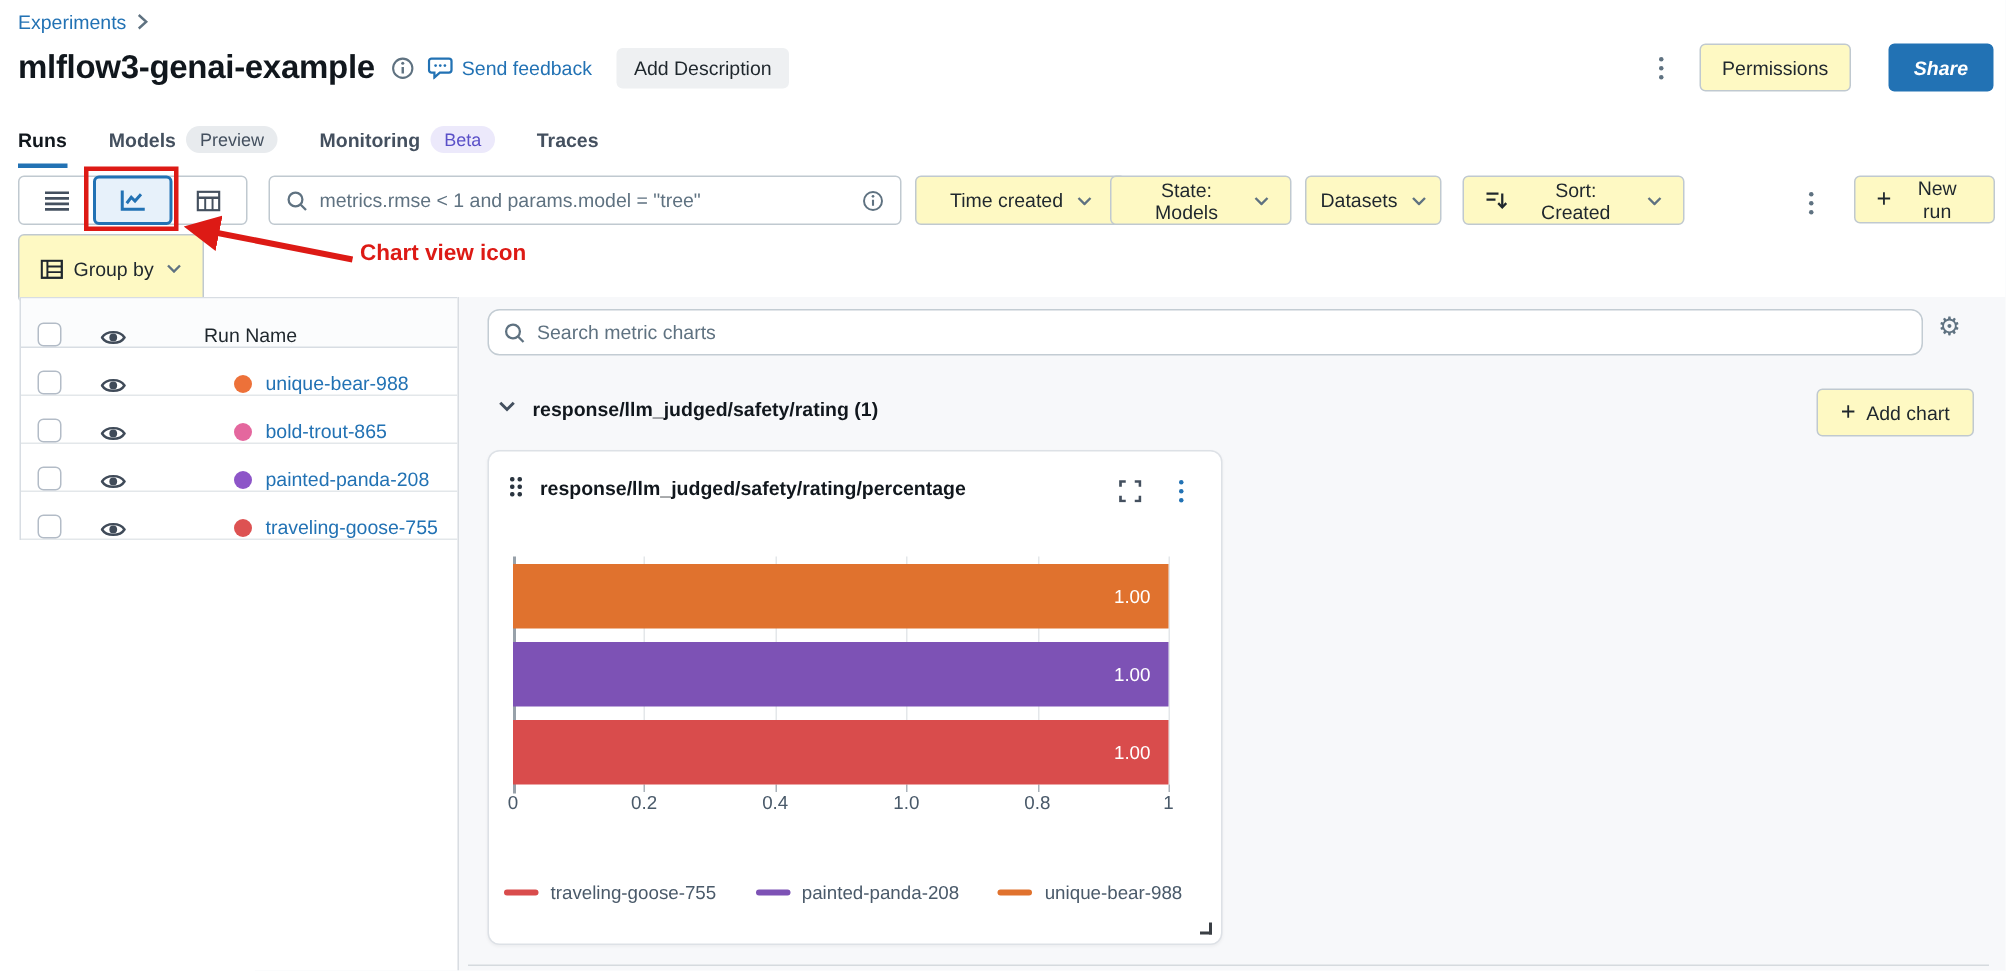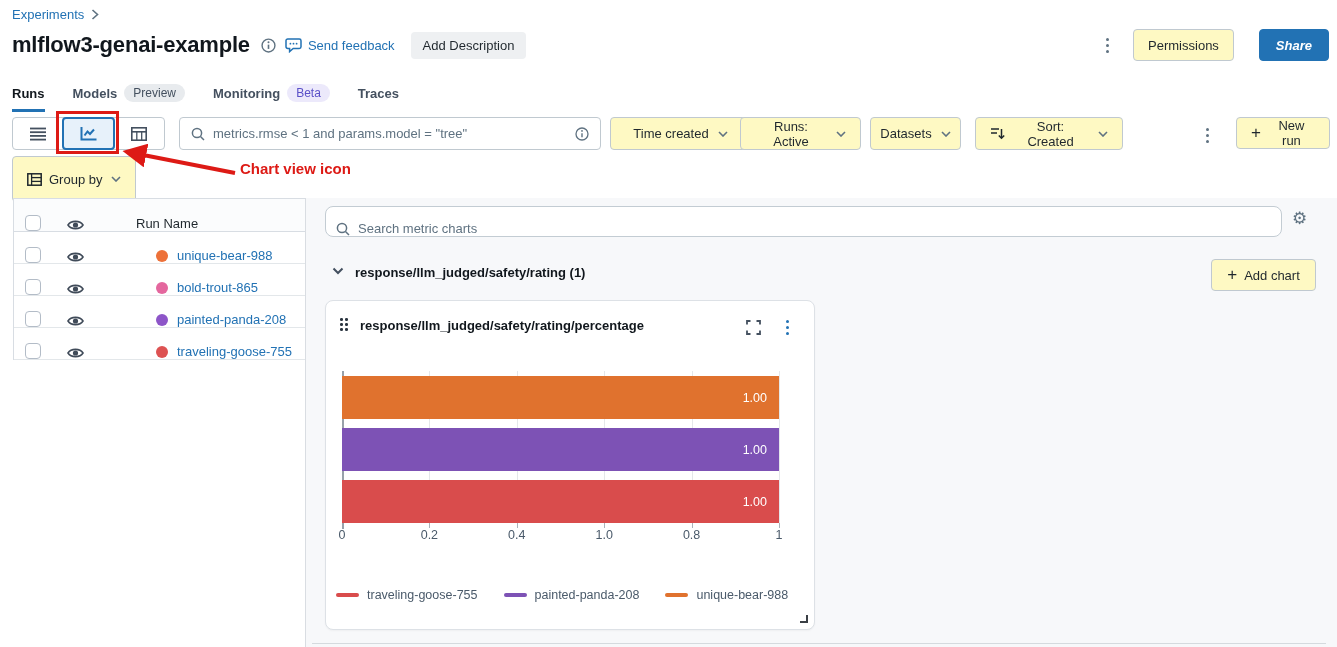--- a/index.html
+++ b/index.html
@@ -83,21 +83,21 @@
   .trow.head .c-name { padding-left:37px; }
   .trow.run .c-name { padding-left:57px; }
   .checkbox { width:16px; height:16px; border:1px solid #b3bcc7; border-radius:4px; background:#fff; cursor:pointer; }
   .dot { width:12px; height:12px; border-radius:50%; flex:none; }
   .run-link { color:#2272b4; text-decoration:none; cursor:pointer; }
 
   
   .charts-panel { left:305px; top:198px; width:1032px; height:449px;
         background:#f7f8fa; border-left:1px solid #d9dde2; }
   .metric-search { left:19px; top:8px; width:957px; height:31px; background:#fff;
-        border:1px solid #c3ccd3; border-radius:8px; display:flex; align-items:flex-end; padding:0 10px; gap:8px; }
+        border:1px solid #c3ccd3; border-radius:8px; display:flex; align-items:center; padding:0 10px; gap:8px; }
   .metric-search input { flex:1; border:none; outline:none; font-size:13px; font-family:inherit; background:transparent; color:#1f272d; }
   .metric-search input::placeholder { color:#5f7281; opacity:1; }
   .gear { left:986px; top:10px; font-size:17px; color:#5f7281; cursor:pointer; }
   .section-chevron { left:26px; top:69px; cursor:pointer; }
   .section-title { left:49px; top:67px; font-weight:bold; font-size:13px; color:#11171d; }
   .addchart { left:905px; top:61px; width:105px; height:31px; position:absolute; }
   .panel-divider { left:6px; top:445px; width:1014px; height:1px; background:#d5dade; }
 
   
   .card { left:19px; top:102px; width:490px; height:330px; background:#fff;
@@ -233,21 +233,21 @@
 
   <button class="btn drop" style="left:610px;width:141px">
     <span>Time created</span>
     <span class="chev">
         <svg width="10" height="6" viewBox="0 0 10 6">
           <polyline points="1,1 5,5 9,1" fill="none" stroke="#5f7281" stroke-width="1.6"></polyline>
         </svg>
       </span>
   </button>
   <button class="btn drop" style="left:740px;width:121px">
-    <span>Runs: Active</span>
+    <span>State: Models</span>
     <span class="chev">
         <svg width="10" height="6" viewBox="0 0 10 6">
           <polyline points="1,1 5,5 9,1" fill="none" stroke="#5f7281" stroke-width="1.6"></polyline>
         </svg>
       </span>
   </button>
   <button class="btn drop" style="left:870px;width:91px">
     <span>Datasets</span>
     <span class="chev">
         <svg width="10" height="6" viewBox="0 0 10 6">

